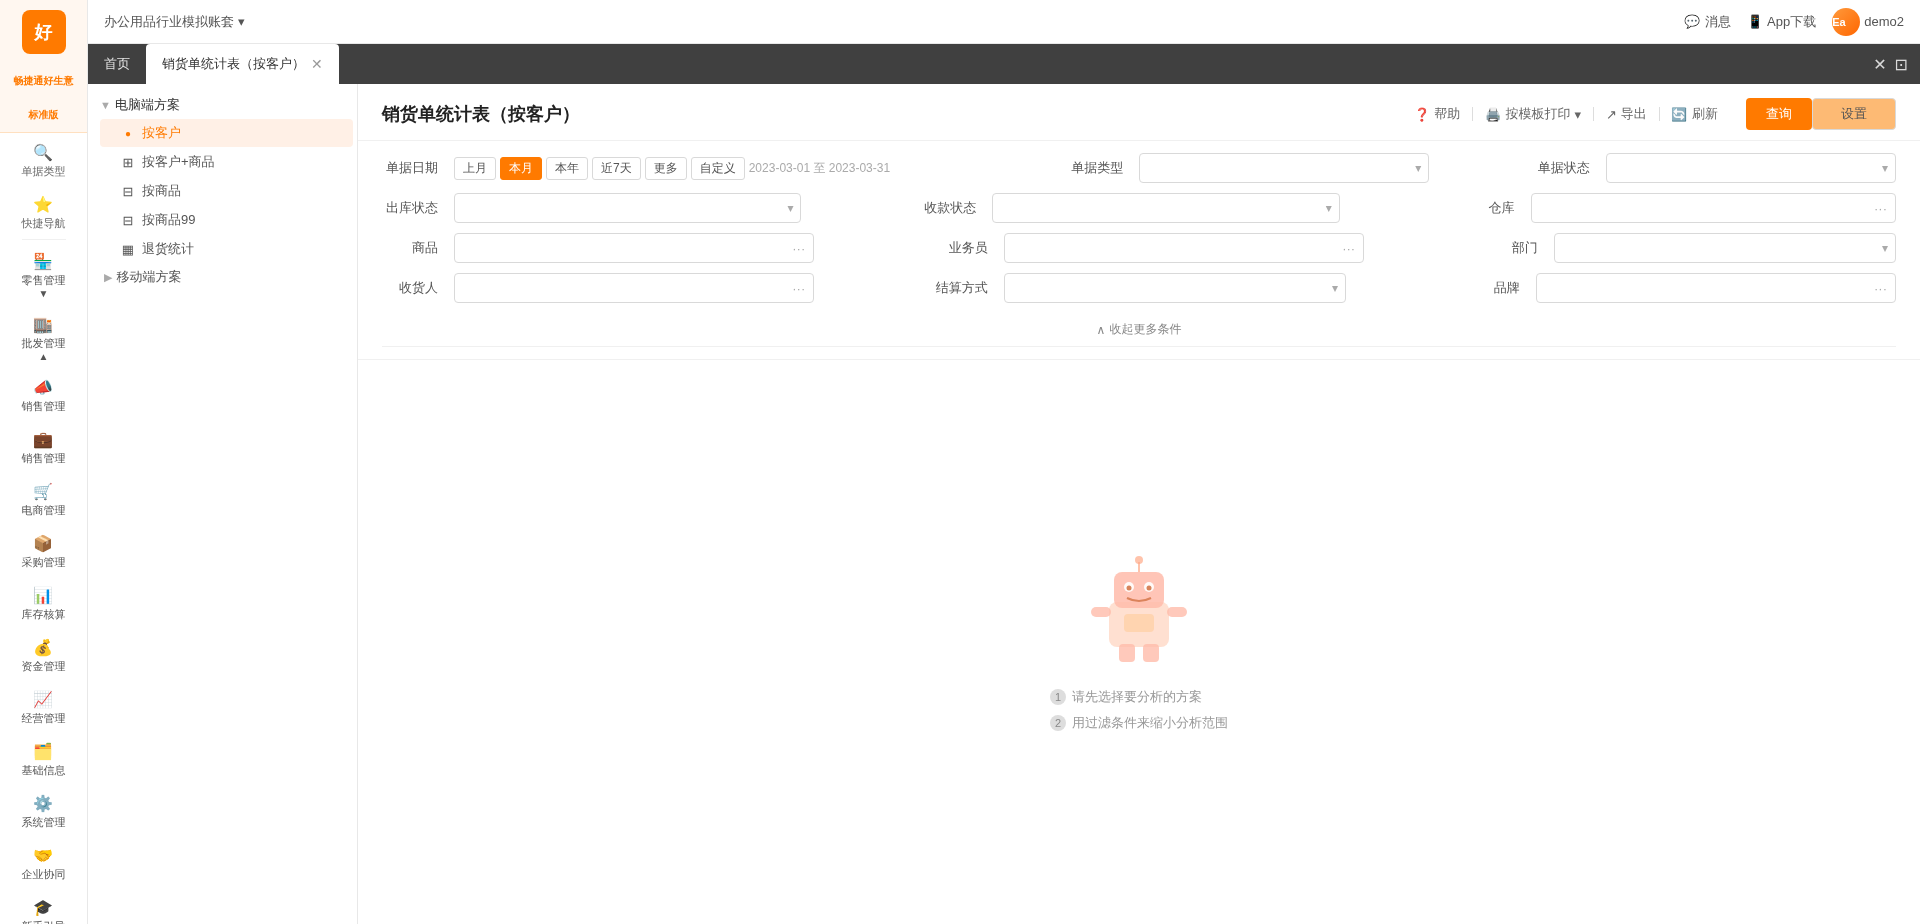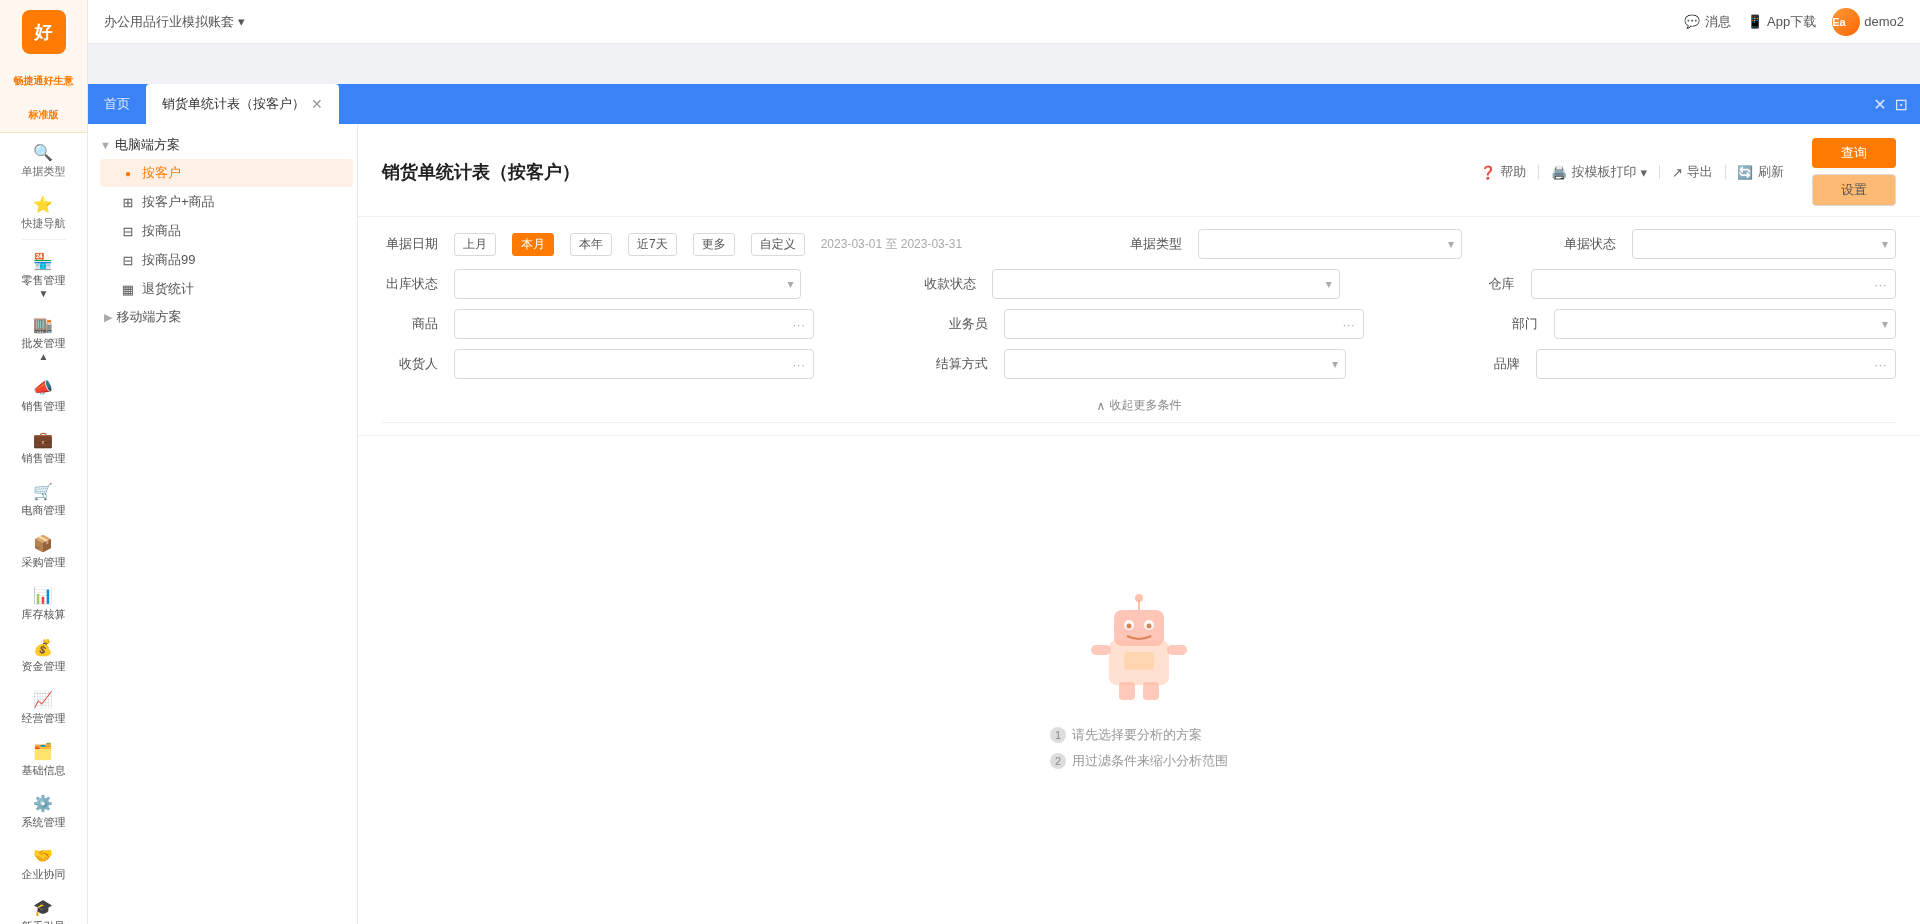--- a/index.html
+++ b/index.html
@@ -21,21 +21,21 @@
 
     
     .topbar { height: 44px; background: #fff; border-bottom: 1px solid #e8e8e8; display: flex; align-items: center; padding: 0 16px; justify-content: space-between; flex-shrink: 0; }
     .topbar-left { display: flex; align-items: center; gap: 8px; font-size: 13px; color: #555; }
     .topbar-selector { display: flex; align-items: center; gap: 4px; cursor: pointer; }
     .topbar-right { display: flex; align-items: center; gap: 16px; font-size: 13px; color: #555; }
     .topbar-right-item { display: flex; align-items: center; gap: 4px; cursor: pointer; }
     .avatar { width: 28px; height: 28px; border-radius: 50%; background: linear-gradient(135deg, #ff9a3c, #ff6600); display: flex; align-items: center; color: #fff; font-size: 11px; font-weight: bold; }
 
     
-    .tabbar { height: 40px; background: #3b82f6; display: flex; align-items: center; padding: 0 0; flex-shrink: 0; margin-top: 40px; }
+    .tabbar { height: 40px; background: #404040; display: flex; align-items: center; padding: 0 0; flex-shrink: 0; }
     .tab { display: flex; align-items: center; gap: 6px; padding: 0 16px; height: 40px; font-size: 13px; cursor: pointer; color: rgba(255,255,255,0.85); }
     .tab.active { background: #fff; color: #333; border-radius: 4px 4px 0 0; }
     .tab-close { font-size: 14px; color: #999; cursor: pointer; }
     .tabbar-window-controls { margin-left: auto; display: flex; align-items: center; gap: 8px; padding-right: 12px; }
     .win-btn { cursor: pointer; color: rgba(255,255,255,0.8); font-size: 16px; }
 
     
     .page-content { flex: 1; background: #f5f5f5; overflow-y: auto; display: flex; }
 
     
@@ -60,21 +60,21 @@
     .page-title { font-size: 18px; font-weight: 600; color: #222; }
     .page-actions { display: flex; align-items: center; gap: 12px; }
     .page-action-btn { display: flex; align-items: center; gap: 4px; font-size: 13px; color: #666; cursor: pointer; }
     .page-action-divider { width: 1px; height: 14px; background: #ddd; }
 
     
     .filter-area { background: #fff; padding: 12px 24px; border-bottom: 1px solid #f0f0f0; }
     .filter-row { display: flex; align-items: center; gap: 16px; margin-bottom: 10px; }
     .filter-row:last-child { margin-bottom: 0; }
     .filter-label { font-size: 13px; color: #555; min-width: 56px; text-align: right; }
-    .date-buttons { display: flex; align-items: center; gap: 16px; }
+    .date-buttons { display: flex; align-items: center; gap: 4px; }
     .date-btn { padding: 2px 8px; border-radius: 3px; font-size: 12px; border: 1px solid #d9d9d9; background: #fff; cursor: pointer; color: #555; }
     .date-btn.active { background: #ff7a00; color: #fff; border-color: #ff7a00; }
     .date-range-text { font-size: 12px; color: #aaa; }
     .filter-select { height: 30px; border: 1px solid #d9d9d9; border-radius: 4px; padding: 0 28px 0 8px; font-size: 13px; color: #555; background: #fff; cursor: pointer; appearance: none; min-width: 120px; flex: 1; }
     .filter-select-wrapper { position: relative; flex: 1; display: flex; align-items: center; }
     .filter-select-wrapper .chevron { position: absolute; right: 8px; top: 50%; transform: translateY(-50%); color: #aaa; font-size: 12px; pointer-events: none; }
     .filter-input-dots { height: 30px; border: 1px solid #d9d9d9; border-radius: 4px; padding: 0 8px; font-size: 13px; color: #555; background: #fff; flex: 1; display: flex; align-items: center; cursor: pointer; justify-content: flex-end; color: #aaa; }
 
     
     .collapse-bar { display: flex; align-items: center; justify-content: center; padding: 8px 0; cursor: pointer; color: #888; font-size: 12px; gap: 4px; background: #fff; border-bottom: 1px solid #f0f0f0; }
@@ -277,21 +277,21 @@
             <div class="page-action-divider"></div>
             <div class="page-action-btn">
               <span>↗</span>
               <span>导出</span>
             </div>
             <div class="page-action-divider"></div>
             <div class="page-action-btn">
               <span>🔄</span>
               <span>刷新</span>
             </div>
-            <div style="display:flex;flex-direction:column;gap:6px;margin-left:16px;">
+            <div style="display:flex;margin-left:16px;">
               <button class="query-btn">查询</button>
               <button class="settings-btn">设置</button>
             </div>
           </div>
         </div>
       </div>
 
       <div class="filter-area filter-section">
 
         <div class="filter-row">

